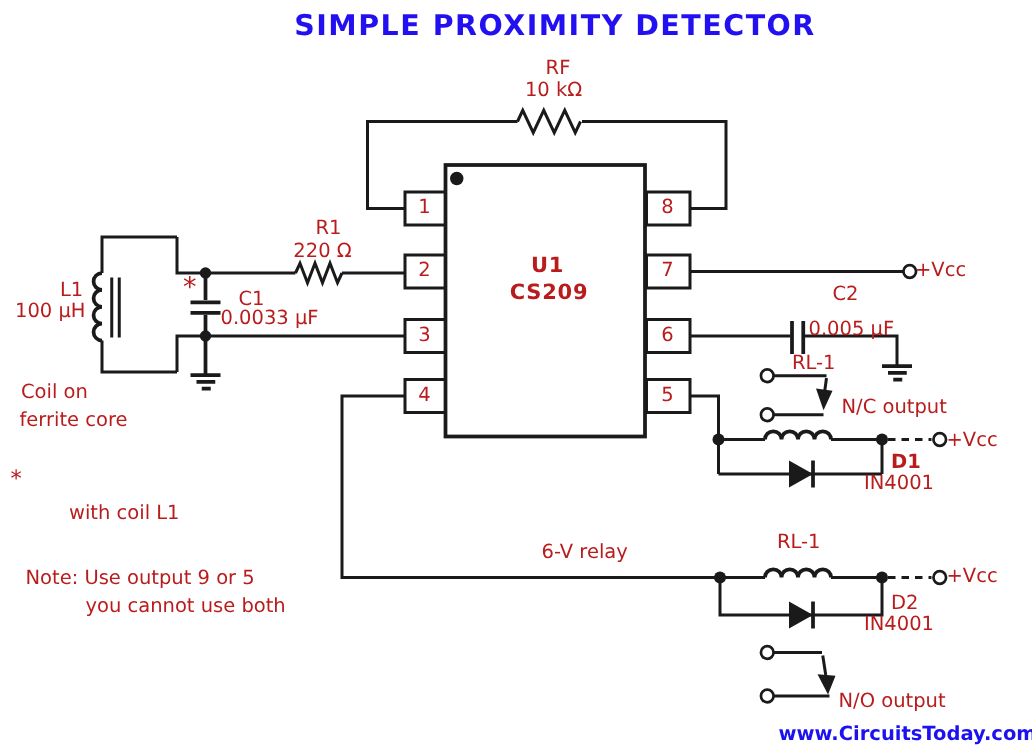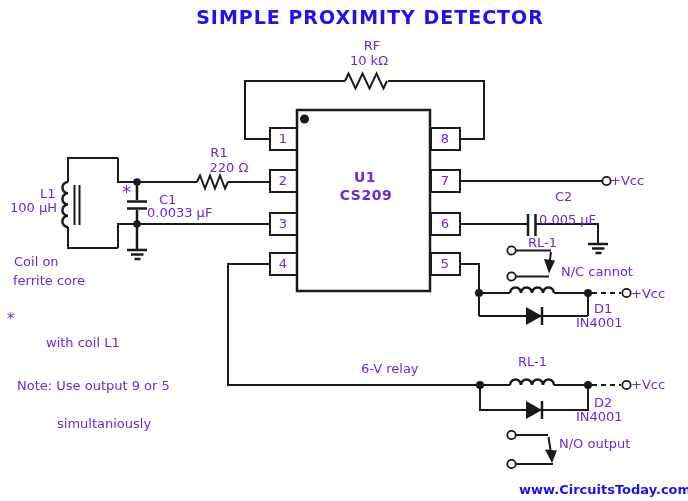--- a/index.html
+++ b/index.html
@@ -1,19 +1,19 @@
 <!DOCTYPE html>
 <html><head>
 <meta charset="utf-8">
 <style>
   html,body{margin:0;padding:0;background:#fff;}
   #page{position:relative;width:688px;height:501px;background:#fff;overflow:hidden;
         font-family:"DejaVu Sans","Liberation Sans",sans-serif;color:#111;}
   #schematic{position:absolute;left:0;top:0;}
-  .lbl{position:absolute;font-size:13px;line-height:15px;white-space:nowrap;color:#6d28d9;}
+  .lbl{position:absolute;font-size:13px;line-height:15px;white-space:nowrap;color:#b91c1c;}
   .ctr{transform:translateX(-50%);}
   .title{font-size:19px;font-weight:bold;letter-spacing:1px;color:#2310f0;}
   .link{font-size:13px;font-weight:bold;color:#1c12ef;text-decoration:none;}
   .star{font-size:18px;line-height:16px;}
   .star-sm{font-size:15px;line-height:14px;}
   .icb{font-size:14px;font-weight:bold;letter-spacing:0.5px;}
 </style>
 </head>
 <body>
 
@@ -101,21 +101,21 @@
       <circle cx="511.5" cy="464" r="4.2"></circle>
     </g>
   </svg>
 
   <span class="lbl title ctr" style="left:370px;top:10px;">SIMPLE PROXIMITY DETECTOR</span>
 
   <span class="lbl ctr" style="left:372px;top:38px;">RF</span>
   <span class="lbl ctr" style="left:369px;top:53px;">10 kΩ</span>
 
   <span class="lbl ctr" style="left:219px;top:145px;">R1</span>
-  <span class="lbl ctr" style="left:229px;top:160px;">220 Ω</span>
+  <span class="lbl ctr" style="left:215px;top:160px;">220 Ω</span>
 
   <span class="lbl" style="left:40px;top:186px;">L1</span>
   <span class="lbl" style="left:10px;top:200px;">100 μH</span>
   <span class="lbl" style="left:14px;top:254px;">Coil on</span>
   <span class="lbl" style="left:13px;top:273px;">ferrite core</span>
 
   <span class="lbl star" style="left:122px;top:184px;">*</span>
   <span class="lbl" style="left:159px;top:192px;">C1</span>
   <span class="lbl" style="left:147px;top:205px;">0.0033 μF</span>
 
@@ -129,31 +129,31 @@
   <span class="lbl ctr" style="left:445px;top:131px;">8</span>
   <span class="lbl ctr" style="left:445px;top:173px;">7</span>
   <span class="lbl ctr" style="left:445px;top:216px;">6</span>
   <span class="lbl ctr" style="left:445px;top:256px;">5</span>
 
   <span class="lbl" style="left:610px;top:173px;">+Vcc</span>
   <span class="lbl" style="left:555px;top:189px;">C2</span>
   <span class="lbl" style="left:539px;top:212px;text-align:center;">0.005 μF</span>
 
   <span class="lbl" style="left:528px;top:235px;">RL-1</span>
-  <span class="lbl" style="left:561px;top:264px;">N/C cannot</span>
+  <span class="lbl" style="left:561px;top:264px;">N/C output</span>
   <span class="lbl" style="left:631px;top:286px;">+Vcc</span>
-  <span class="lbl" style="left:594px;top:301px;">D1</span>
+  <span class="lbl" style="left:594px;top:301px;font-weight:bold;">D1</span>
   <span class="lbl" style="left:576px;top:315px;">IN4001</span>
 
   <span class="lbl" style="left:337px;top:361px;margin-left:24px;">6-V relay</span>
   <span class="lbl" style="left:518px;top:354px;">RL-1</span>
   <span class="lbl" style="left:631px;top:377px;">+Vcc</span>
   <span class="lbl" style="left:594px;top:395px;">D2</span>
   <span class="lbl" style="left:576px;top:409px;">IN4001</span>
-  <span class="lbl" style="left:559px;top:436px;">N/O output</span>
+  <span class="lbl" style="left:559px;top:460px;">N/O output</span>
 
   <span class="lbl star-sm" style="left:7px;top:312px;">*</span>
   <span class="lbl" style="left:46px;top:335px;">with coil L1</span>
   <span class="lbl" style="left:17px;top:378px;">Note: Use output 9 or 5</span>
-  <span class="lbl" style="left:57px;top:416px;">simultaniously</span>
+  <span class="lbl" style="left:57px;top:397px;">you cannot use both</span>
 
   <a class="lbl link" style="left:519px;top:482px;" href="#">www.CircuitsToday.com</a>
 </div>
 
 </body></html>

